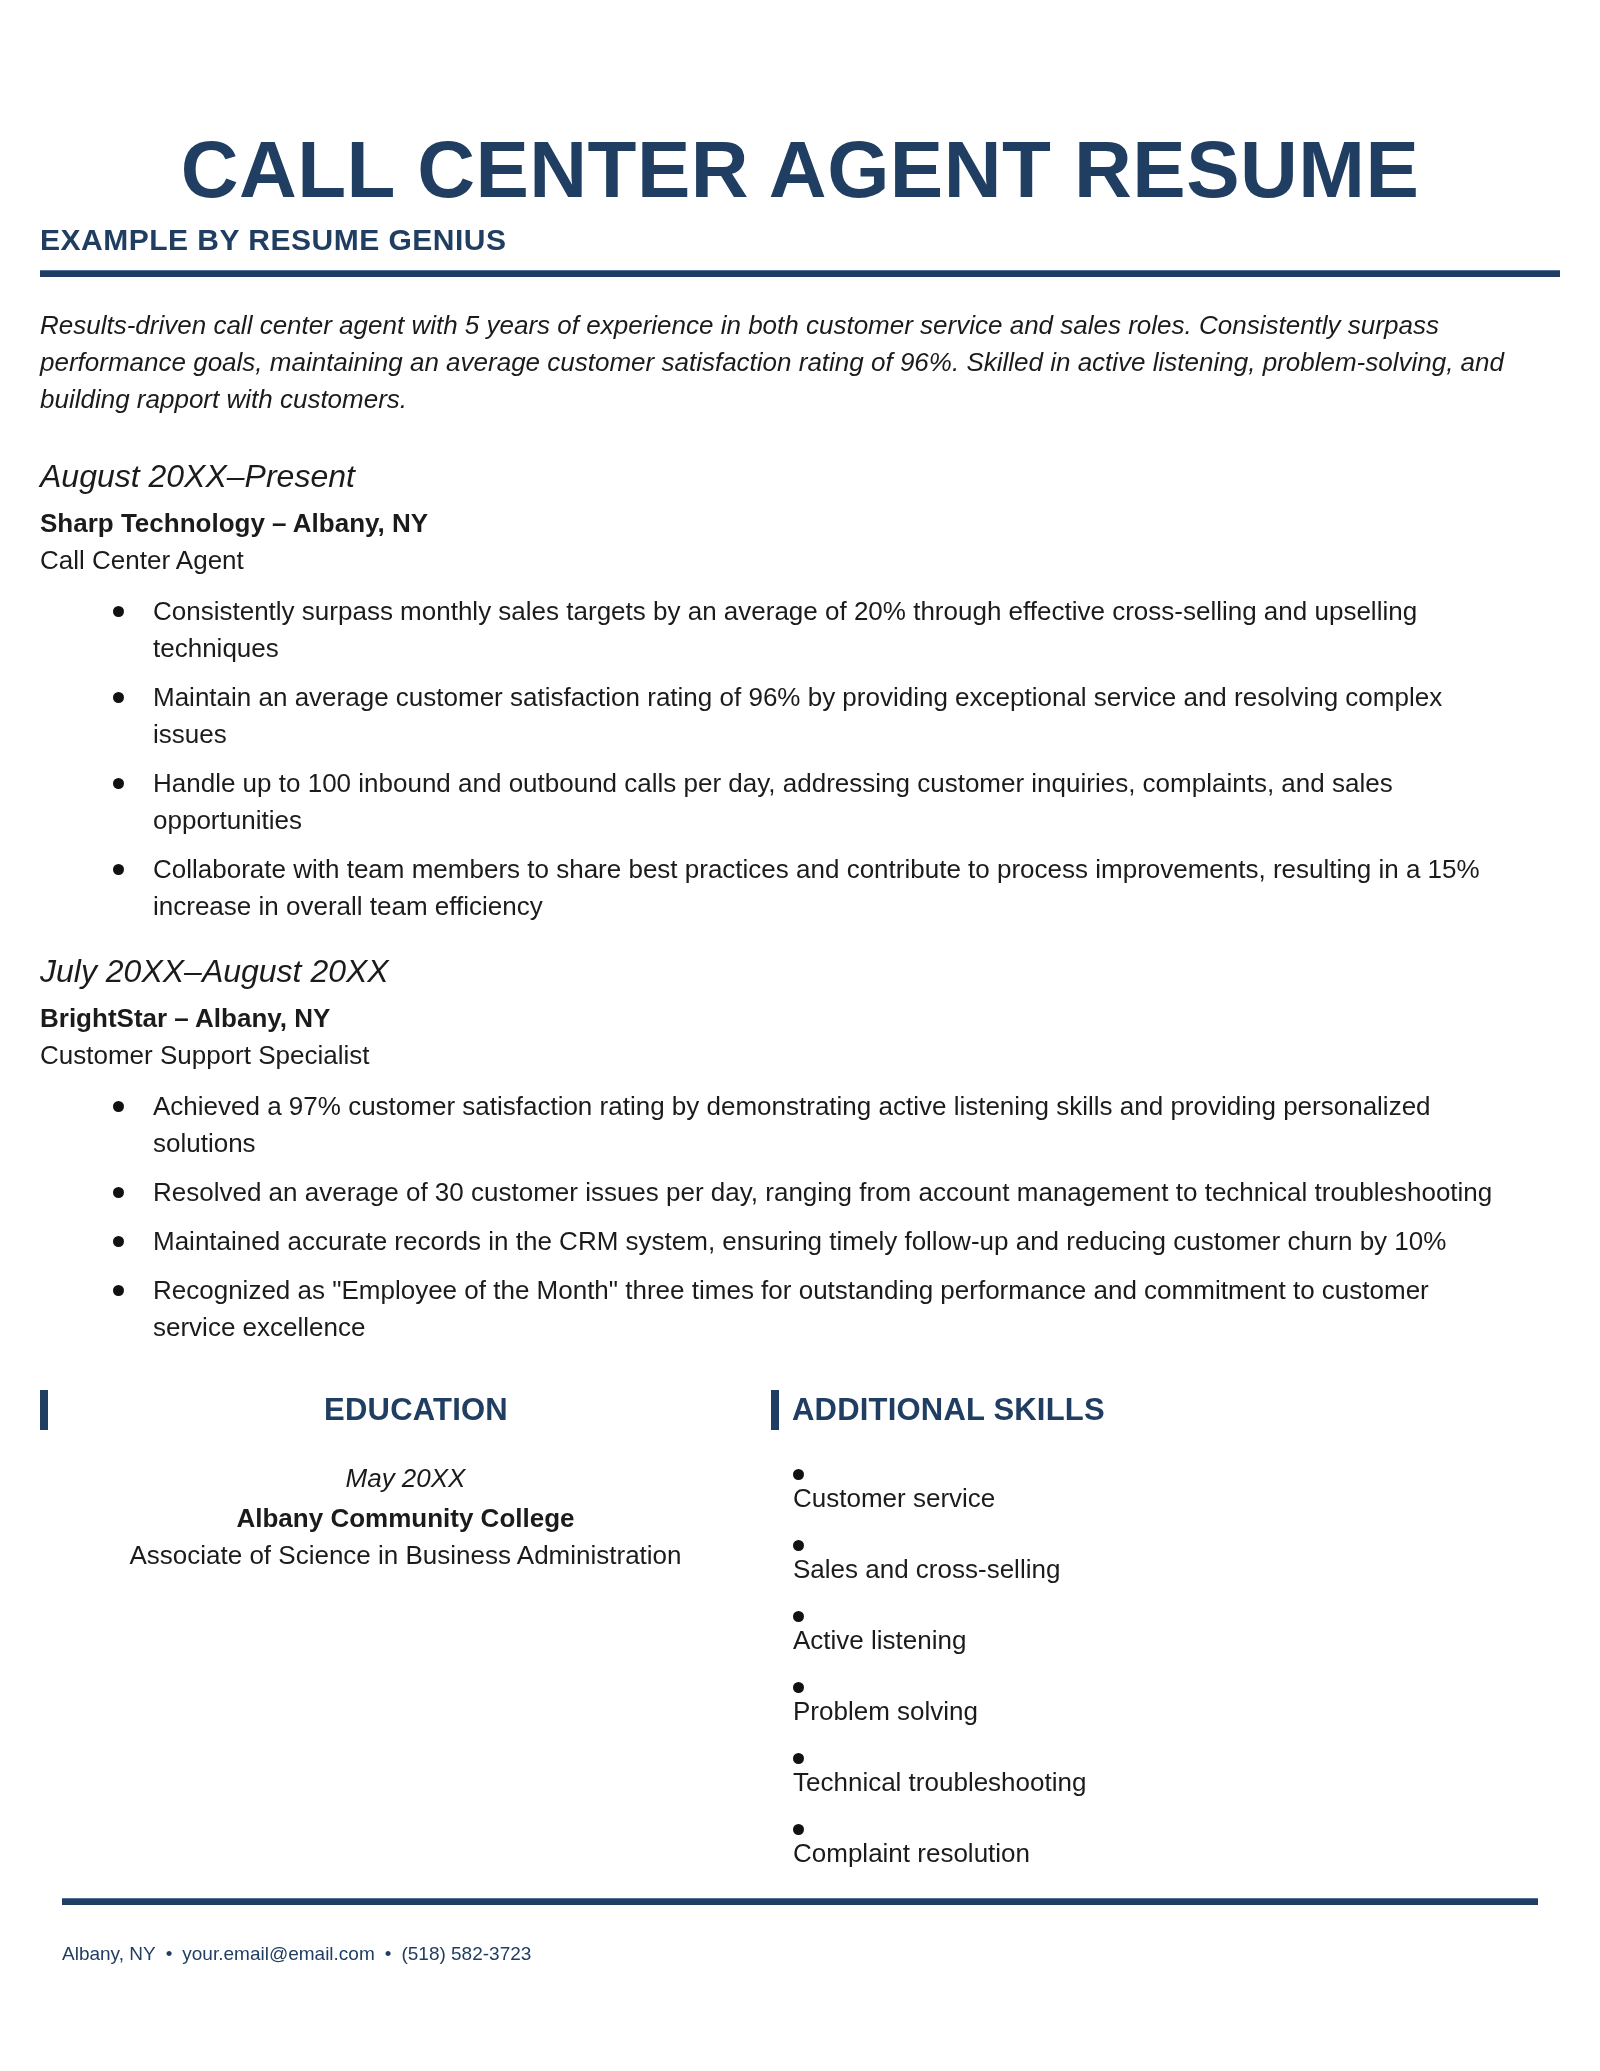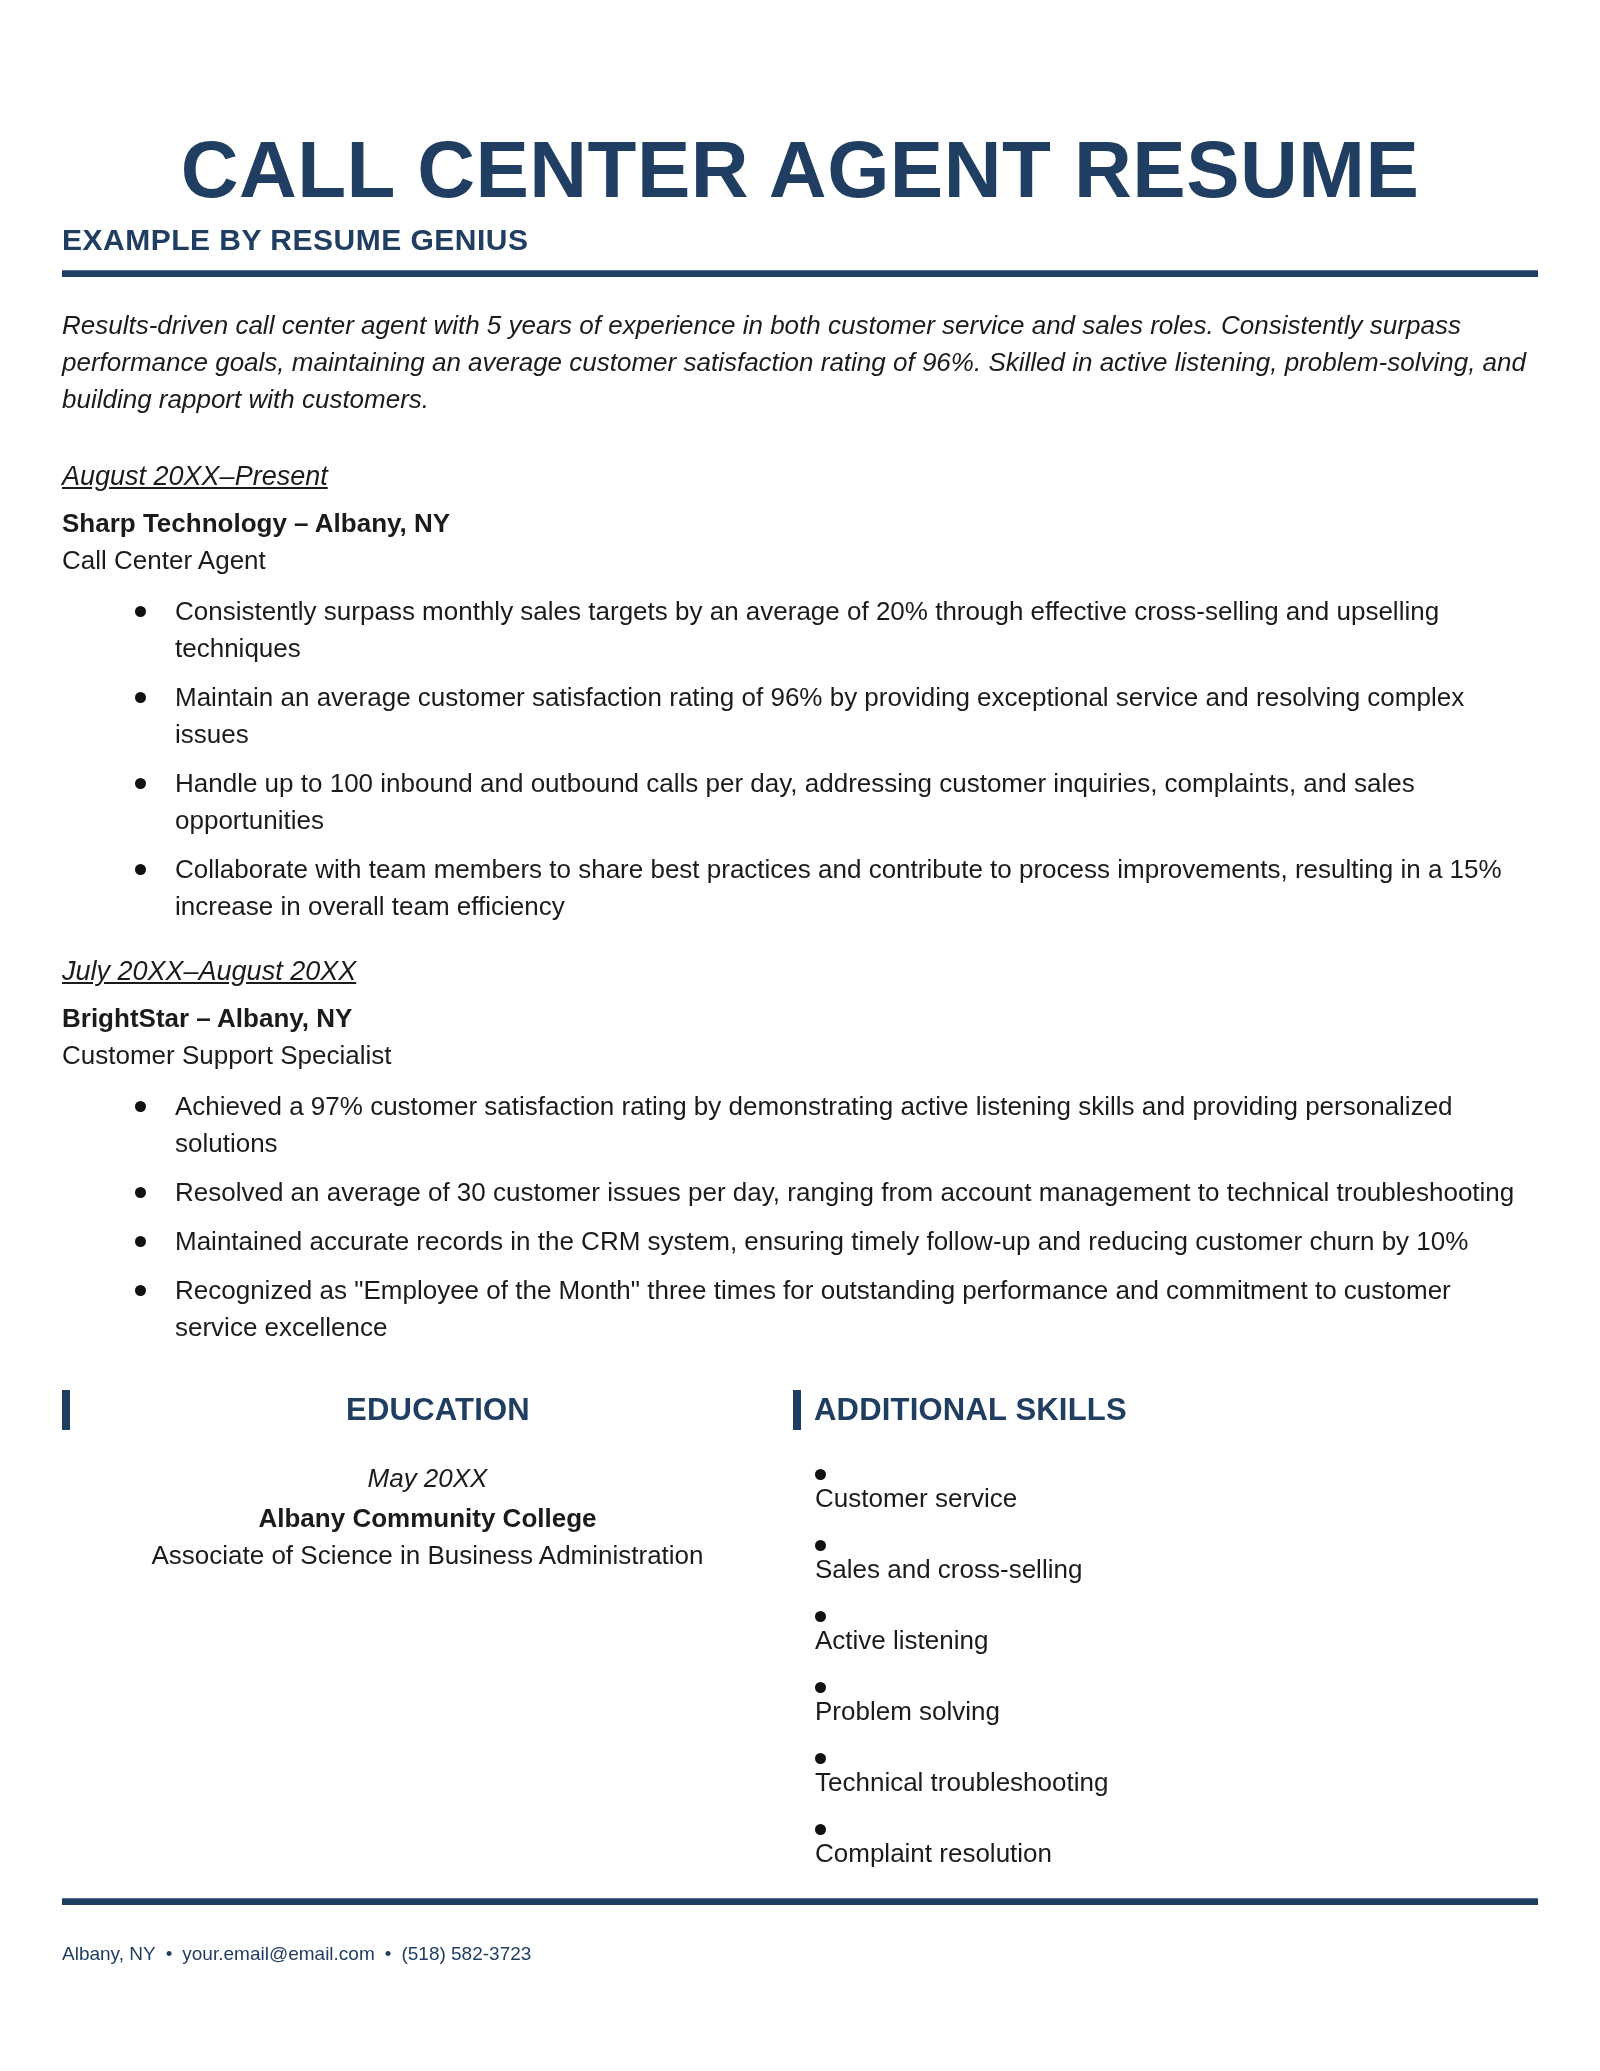--- a/index.html
+++ b/index.html
@@ -9,21 +9,21 @@
   }
   * { margin: 0; padding: 0; box-sizing: border-box; }
   html, body { background: #ffffff; overflow: hidden; }
   body {
     width: 1600px;
     height: 2071px;
     position: relative;
     font-family: "Liberation Sans", "DejaVu Sans", sans-serif;
     color: var(--text);
   }
-  .page { padding: 0 62px; }
+  .page { padding: 0 40px; }
 
   
   .title {
     margin-top: 130px;
     text-align: center;
     line-height: 80px;
     font-size: 80px;
     font-weight: bold;
     color: var(--accent);
     letter-spacing: 0.5px;
@@ -61,23 +61,22 @@
     color: var(--accent);
     border-left: 8px solid var(--accent);
     padding-left: 13px;
     letter-spacing: 0.2px;
   }
   .experience-heading { margin-top: 45px; }
 
   
   .job-dates {
     font-style: italic;
-    font-size: 27px;
-    line-height: 37px;
-    text-decoration: underline;
+    font-size: 32px;
+    line-height: 37px;
   }
   .job1-dates { margin-top: 40px; }
   .job2-dates { margin-top: 28px; }
   .job-company {
     margin-top: 10px;
     font-weight: bold;
     font-size: 26px;
     line-height: 37px;
   }
   .job-role {

